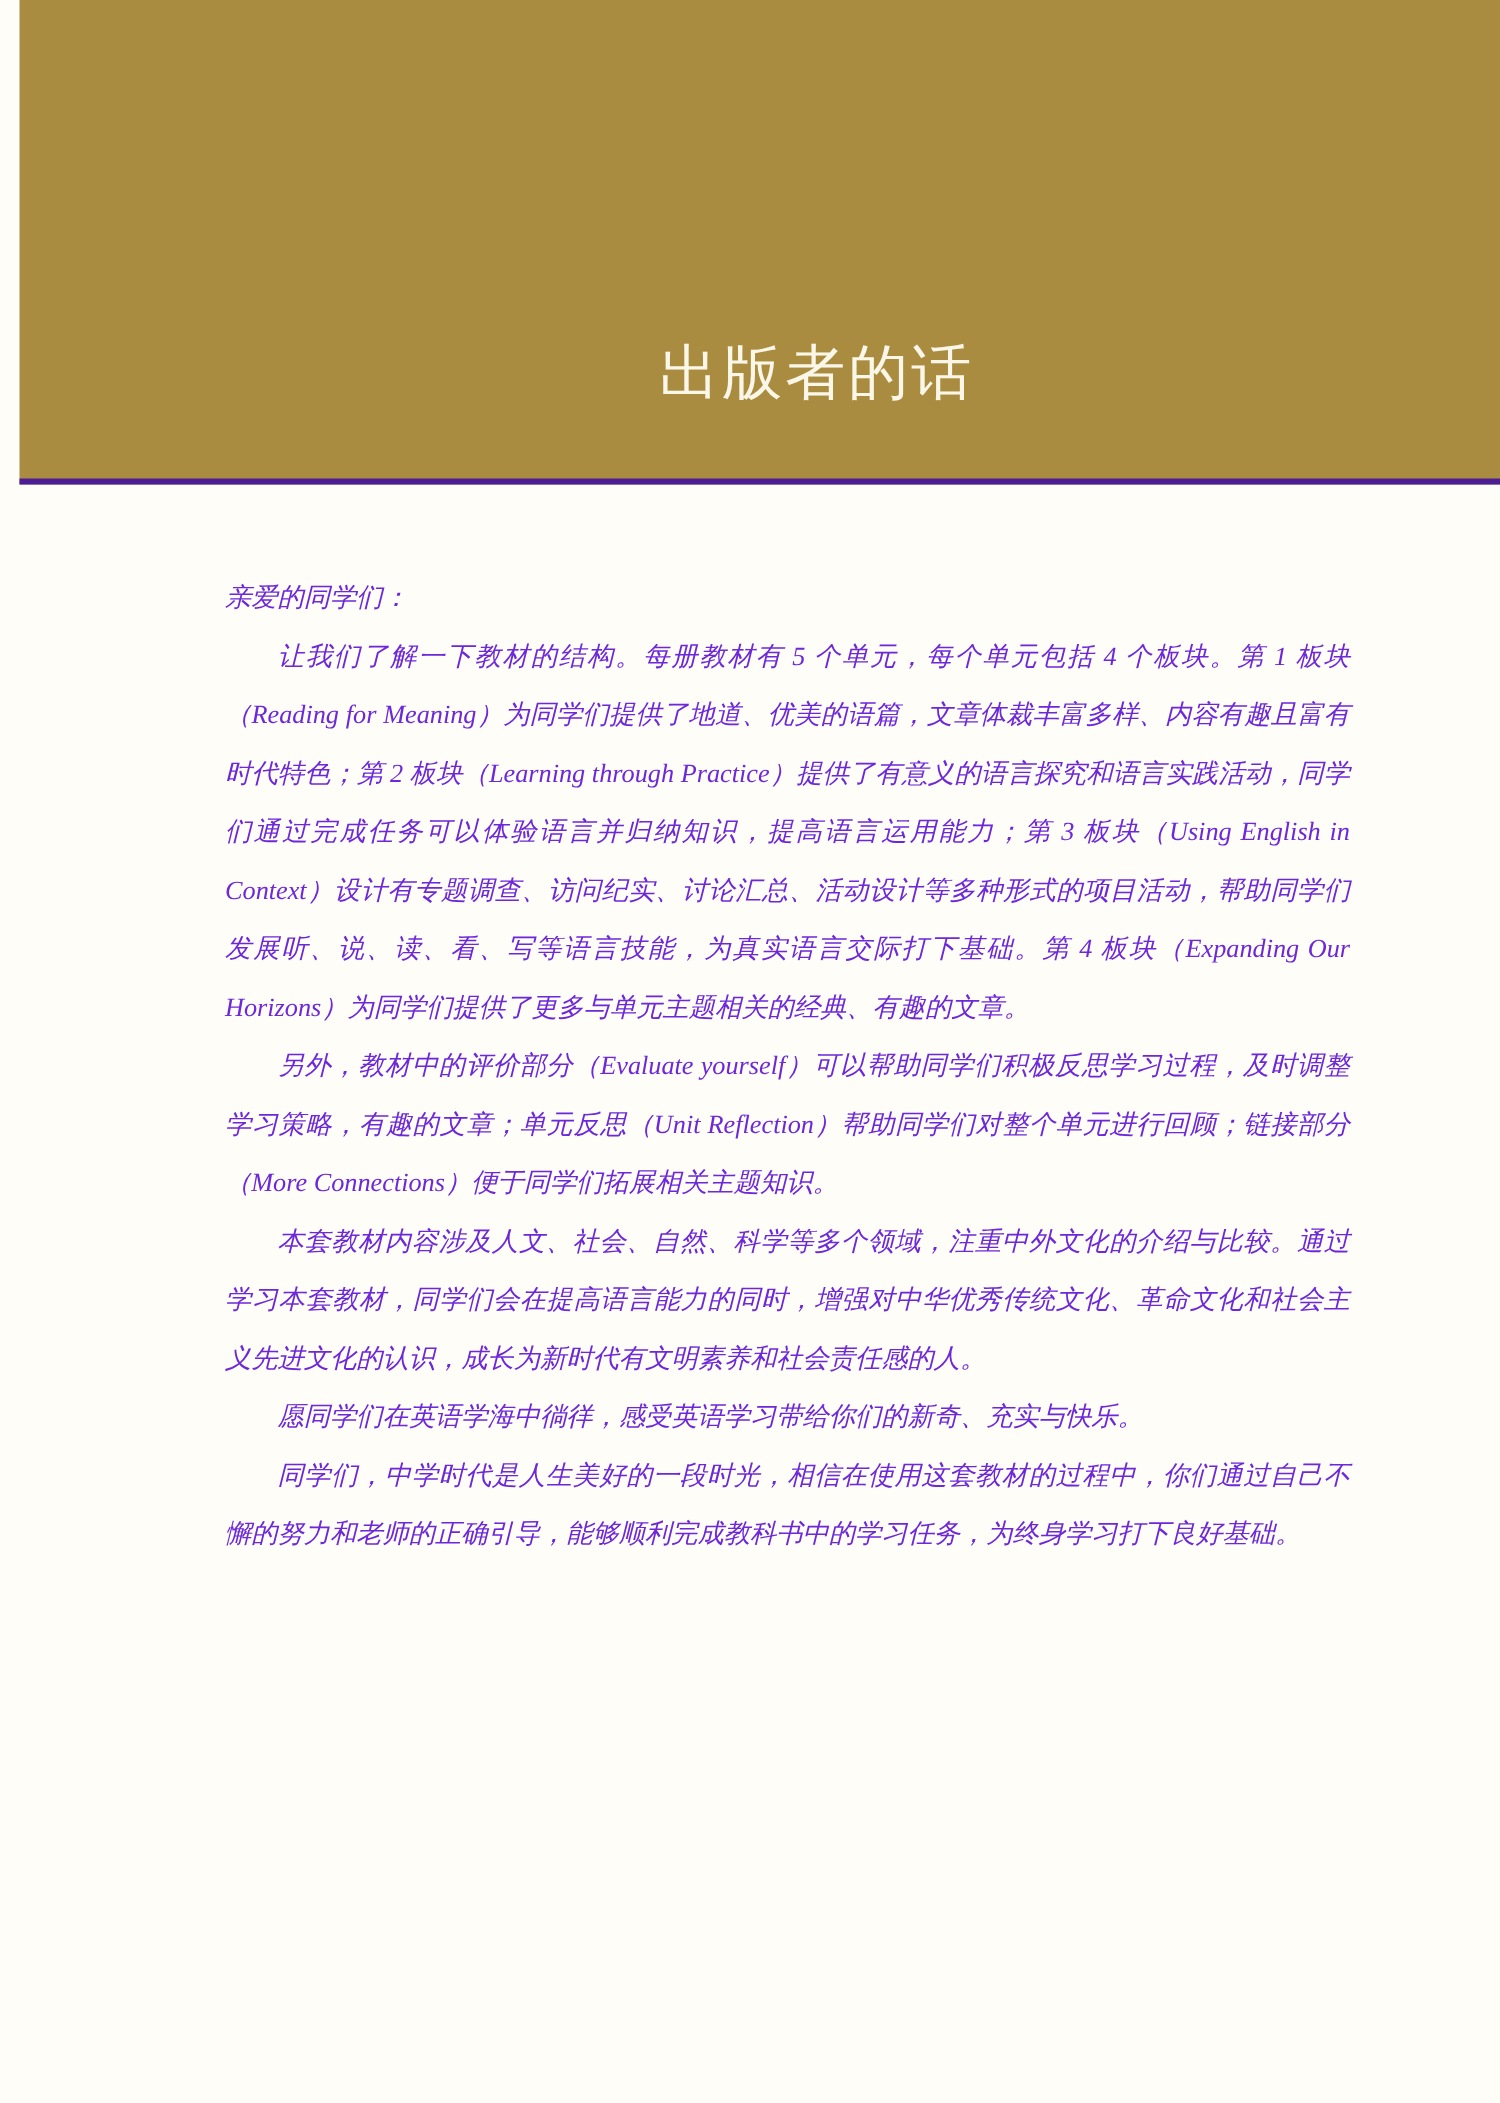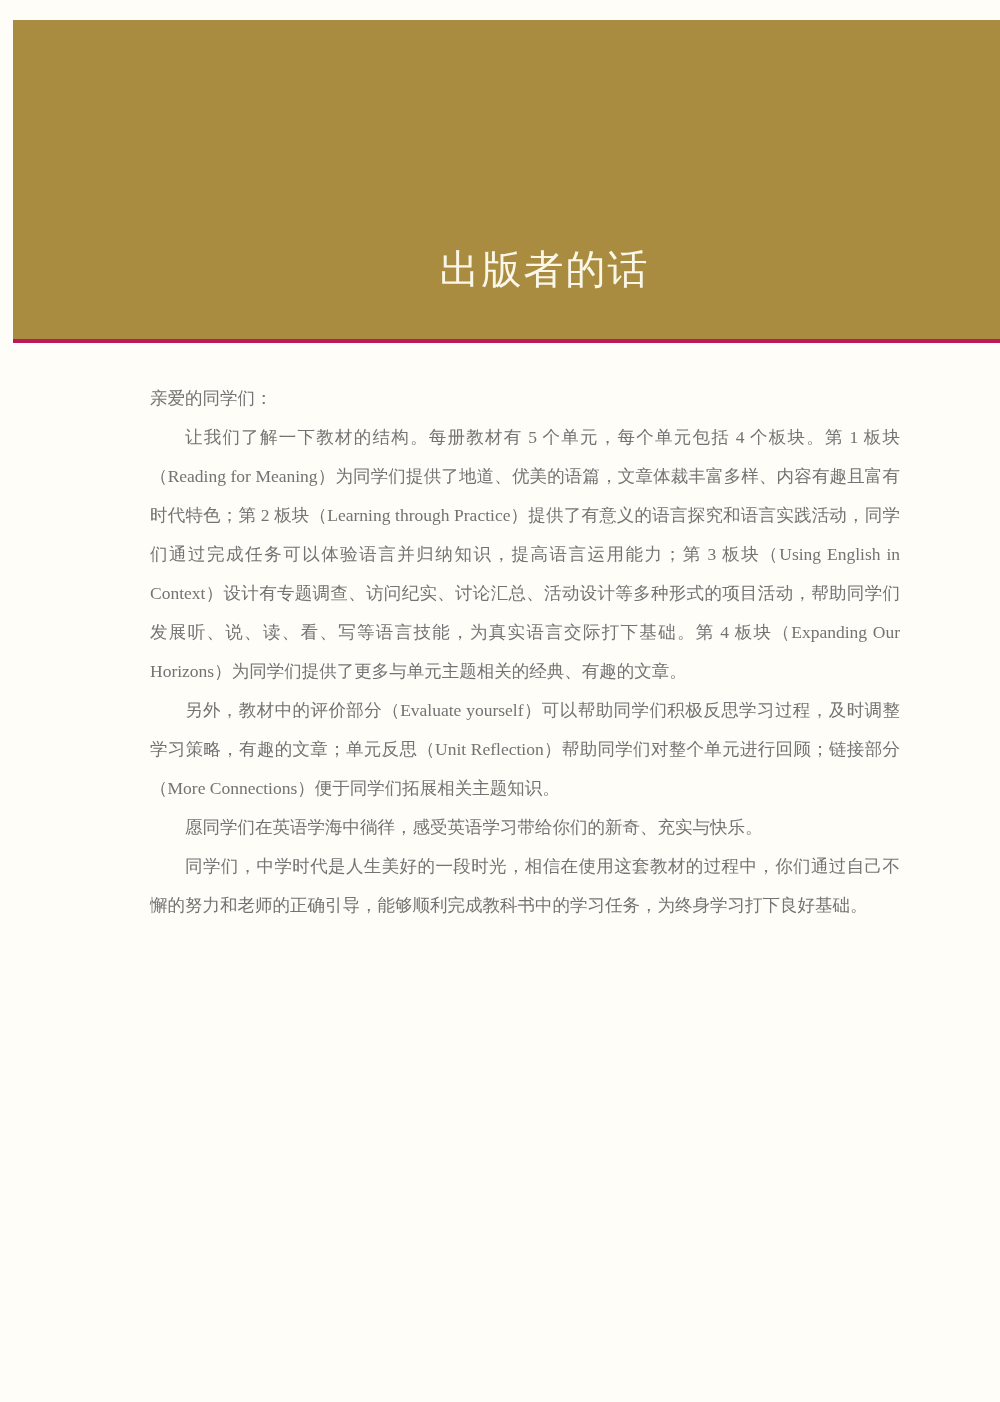--- a/index.html
+++ b/index.html
@@ -14,22 +14,21 @@
     font-family: "Liberation Serif", "DejaVu Serif", serif;
     overflow: hidden;
   }
   .band {
     position: absolute;
     left: 13px;
     top: 0;
     width: 987px;
     height: 319px;
     background: #a98c3f;
-    border-bottom: 4px solid #be185d;
-    margin-top: 20px;
+    border-bottom: 4px solid #4c1d95;
   }
   .band h1 {
     position: absolute;
     left: 0;
     right: 0;
     bottom: 50px;
     margin: 0;
     text-align: center;
     transform: translateX(38px);
     color: #faf6e8;
@@ -37,25 +36,26 @@
     font-weight: 400;
     font-size: 40px;
     letter-spacing: 2px;
     line-height: 1;
   }
   .content {
     position: absolute;
     left: 150px;
     top: 379px;
     width: 750px;
-    color: #737373;
+    color: #6d28d9;
     font-size: 17.5px;
     line-height: 39px;
     text-align: justify;
     text-justify: inter-ideograph;
+    font-style: italic;
   }
   .content p {
     margin: 0;
     text-indent: 2em;
   }
   .content p.salutation {
     text-indent: 0;
   }
 </style>
 </head>
@@ -64,17 +64,18 @@
 <div class="page">
 
   <header class="band">
     <h1>出版者的话</h1>
   </header>
 
   <main class="content">
     <p class="salutation">亲爱的同学们：</p>
     <p>让我们了解一下教材的结构。每册教材有 5 个单元，每个单元包括 4 个板块。第 1 板块（Reading for Meaning）为同学们提供了地道、优美的语篇，文章体裁丰富多样、内容有趣且富有时代特色；第 2 板块（Learning through Practice）提供了有意义的语言探究和语言实践活动，同学们通过完成任务可以体验语言并归纳知识，提高语言运用能力；第 3 板块（Using English in Context）设计有专题调查、访问纪实、讨论汇总、活动设计等多种形式的项目活动，帮助同学们发展听、说、读、看、写等语言技能，为真实语言交际打下基础。第 4 板块（Expanding Our Horizons）为同学们提供了更多与单元主题相关的经典、有趣的文章。</p>
     <p>另外，教材中的评价部分（Evaluate yourself）可以帮助同学们积极反思学习过程，及时调整学习策略，有趣的文章；单元反思（Unit Reflection）帮助同学们对整个单元进行回顾；链接部分（More Connections）便于同学们拓展相关主题知识。</p>
+    <p>本套教材内容涉及人文、社会、自然、科学等多个领域，注重中外文化的介绍与比较。通过学习本套教材，同学们会在提高语言能力的同时，增强对中华优秀传统文化、革命文化和社会主义先进文化的认识，成长为新时代有文明素养和社会责任感的人。</p>
     <p>愿同学们在英语学海中徜徉，感受英语学习带给你们的新奇、充实与快乐。</p>
     <p>同学们，中学时代是人生美好的一段时光，相信在使用这套教材的过程中，你们通过自己不懈的努力和老师的正确引导，能够顺利完成教科书中的学习任务，为终身学习打下良好基础。</p>
   </main>
 
 </div>
 
 </body></html>

